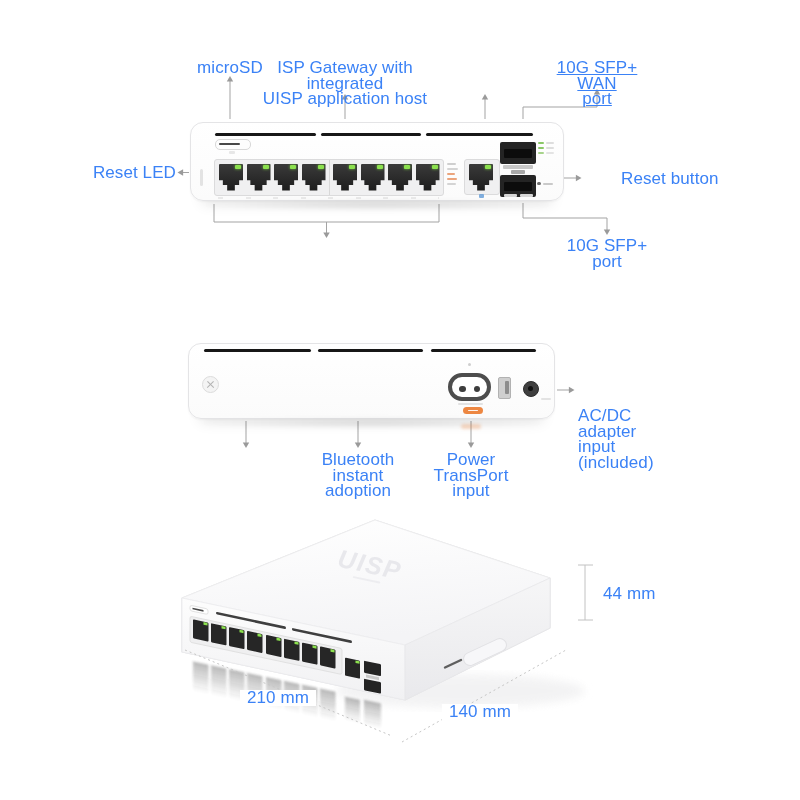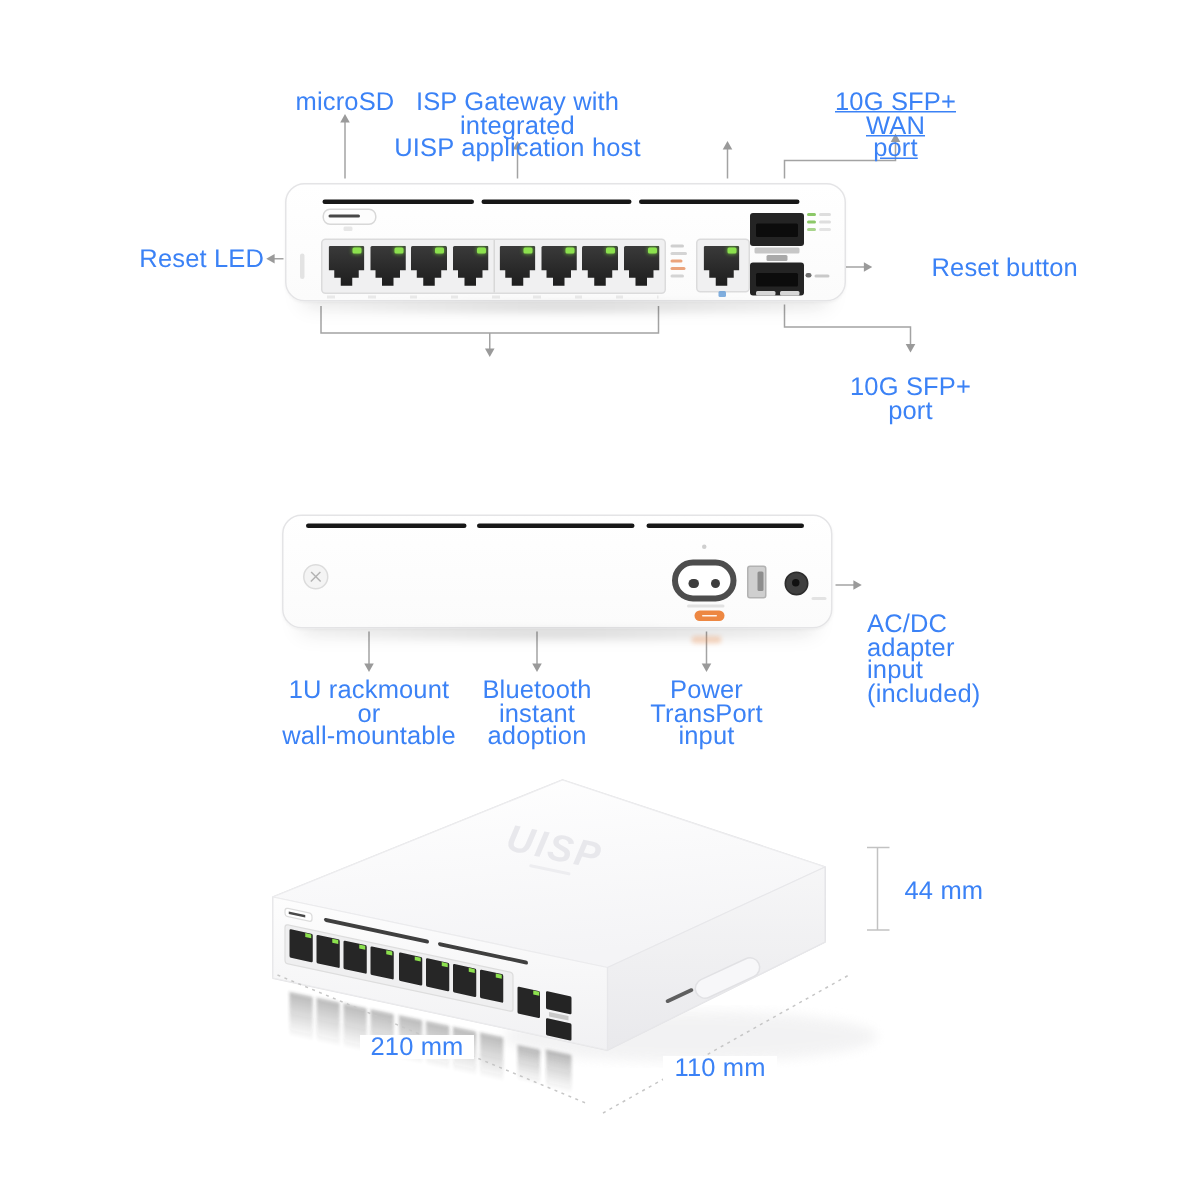--- a/index.html
+++ b/index.html
@@ -85,21 +85,21 @@
     </g>
   </svg>
 
   <div class="lbl center" style="left:180px;top:60px;width:100px;">microSD</div>
   <div class="lbl center" style="left:250px;top:60px;width:190px;">ISP Gateway with integrated
 UISP application host</div>
   <div class="lbl center" style="left:547px;top:60px;width:100px;text-decoration:underline;">10G SFP+ WAN
 port</div>
   <div class="lbl right" style="left:76px;top:165px;width:100px;">Reset LED</div>
   <div class="lbl" style="left:586px;top:171px;width:110px;margin-left:35px;">Reset button</div>
-  <div class="lbl center" style="left:557px;top:238px;width:100px;margin-top:12px;">10G SFP+
+  <div class="lbl center" style="left:557px;top:238px;width:100px;">10G SFP+
 port</div>
 
   <div class="device" style="left:190px;top:122px;width:372px;height:77px;">
     <div class="vent" style="left:24px;top:10px;width:101px;"></div>
     <div class="vent" style="left:130px;top:10px;width:100px;"></div>
     <div class="vent" style="left:235px;top:10px;width:107px;"></div>
 
     <div class="microsd" style="left:24px;top:16px;width:34px;height:9px;">
         <i></i>
       </div>
@@ -170,22 +170,20 @@
     </div>
 
     <div class="dot" style="left:346px;top:58.5px;width:3.5px;height:3.5px;background:#6e6e6e;"></div>
     <div class="mark" style="left:352px;top:59.5px;width:10px;height:2.5px;background:#c9c9c9;"></div>
 
     <div class="mark" style="left:313px;top:71px;width:13px;height:3px;background:#d6d6d6;"></div>
     <div class="mark" style="left:329px;top:71px;width:13px;height:3px;background:#d6d6d6;"></div>
   </div>
   <div class="shadow-band" style="left:195px;top:199px;width:365px;"></div>
 
-  <div class="lbl center" style="left:186px;top:452px;width:120px;">1U rackmount or
-wall-mountable</div>
   <div class="lbl center" style="left:411px;top:452px;width:120px;">Power TransPort
 input</div>
   <div class="lbl center" style="left:298px;top:452px;width:120px;">Bluetooth
 instant adoption</div>
   <div class="lbl" style="left:578px;top:376px;width:115px;margin-top:32px;">AC/DC adapter
 input (included)</div>
 
   <div class="device" style="left:188px;top:343px;width:365px;height:74px;">
     <div class="vent" style="left:15px;top:5px;width:107px;"></div>
     <div class="vent" style="left:129px;top:5px;width:105px;"></div>
@@ -314,15 +312,15 @@
       <line x1="455" y1="70" x2="455" y2="125"></line>
       <line x1="448" y1="70" x2="463" y2="70"></line>
       <line x1="448" y1="125" x2="463" y2="125"></line>
     </g>
     <line x1="55" y1="155" x2="262" y2="241" stroke="#c6c6c6" stroke-width="1" stroke-dasharray="2,3"></line>
     <line x1="272" y1="247" x2="436" y2="155" stroke="#c6c6c6" stroke-width="1" stroke-dasharray="2,3"></line>
   </svg>
 
   <div class="lbl dim" style="left:600px;top:586px;">44 mm</div>
   <div class="lbl dim center" style="left:240px;top:690px;width:70px;">210 mm</div>
-  <div class="lbl dim center" style="left:442px;top:704px;width:70px;">110 mm</div>
+  <div class="lbl dim center" style="left:442px;top:704px;width:70px;">140 mm</div>
 
 </div>
 
 </body></html>

